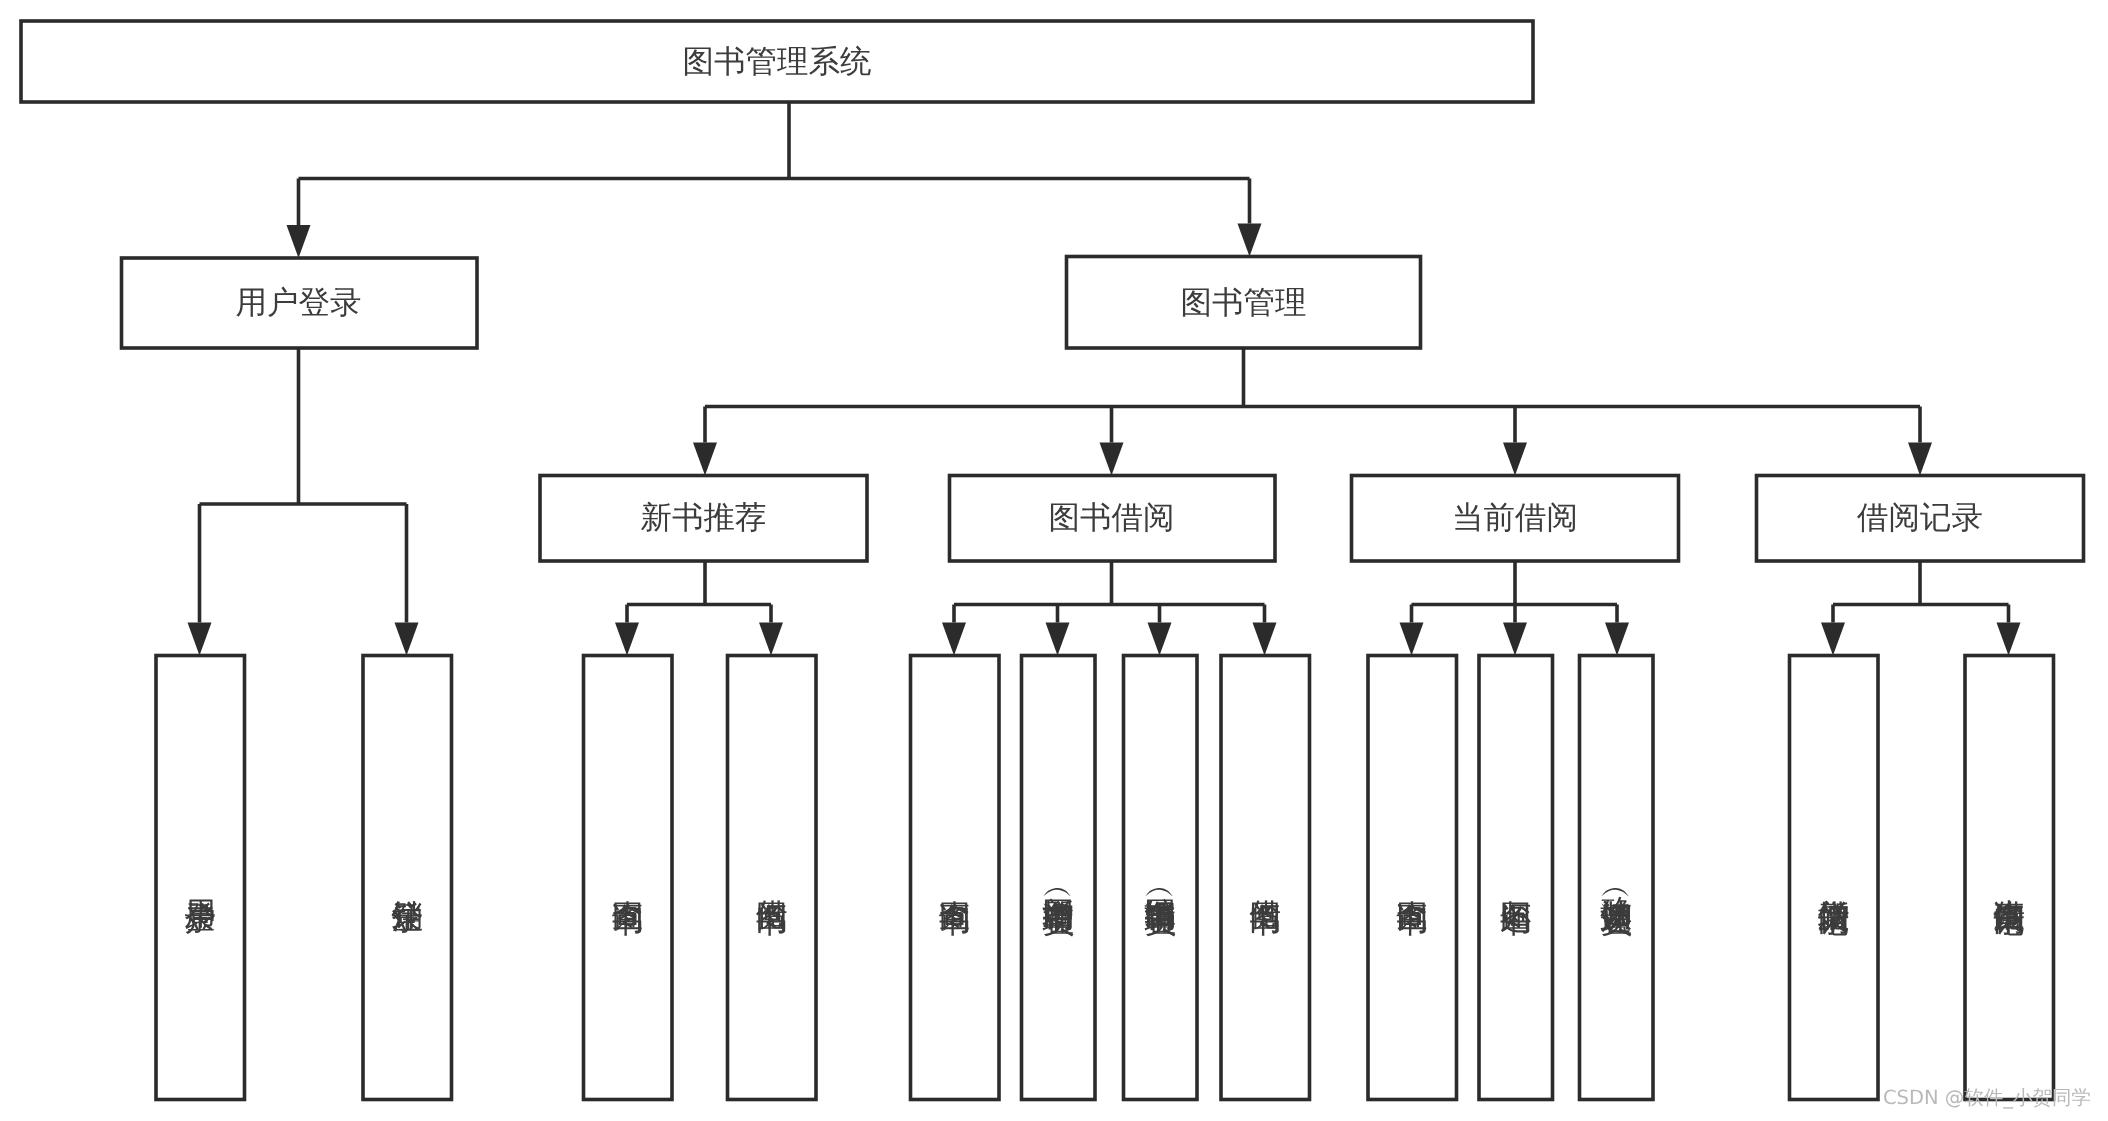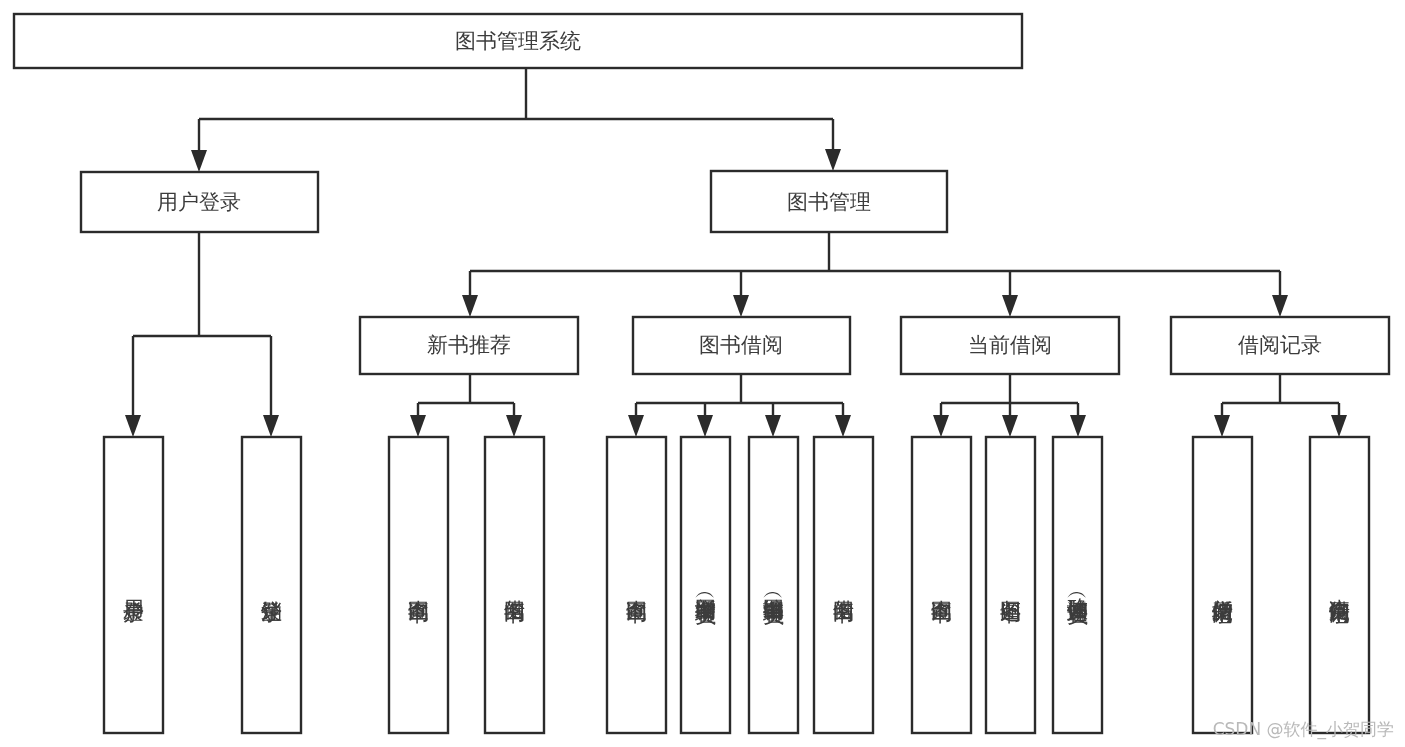--- a/index.html
+++ b/index.html
@@ -32,21 +32,21 @@
     letter-spacing:1px;
     white-space:nowrap;
     text-align:center;
     pointer-events:none;
   }
   .watermark{
     position:absolute;
     right:8px;bottom:6px;
     color:#b9b9b9;
     font-family:"DejaVu Sans","Liberation Sans",sans-serif;
-    font-size:17px;
+    font-size:13px;
     white-space:nowrap;
   }
 </style>
 </head>
 <body>
 
 <div id="diagram-root">
 
   <svg id="tree" viewBox="0 0 1405 747">
     <defs>

